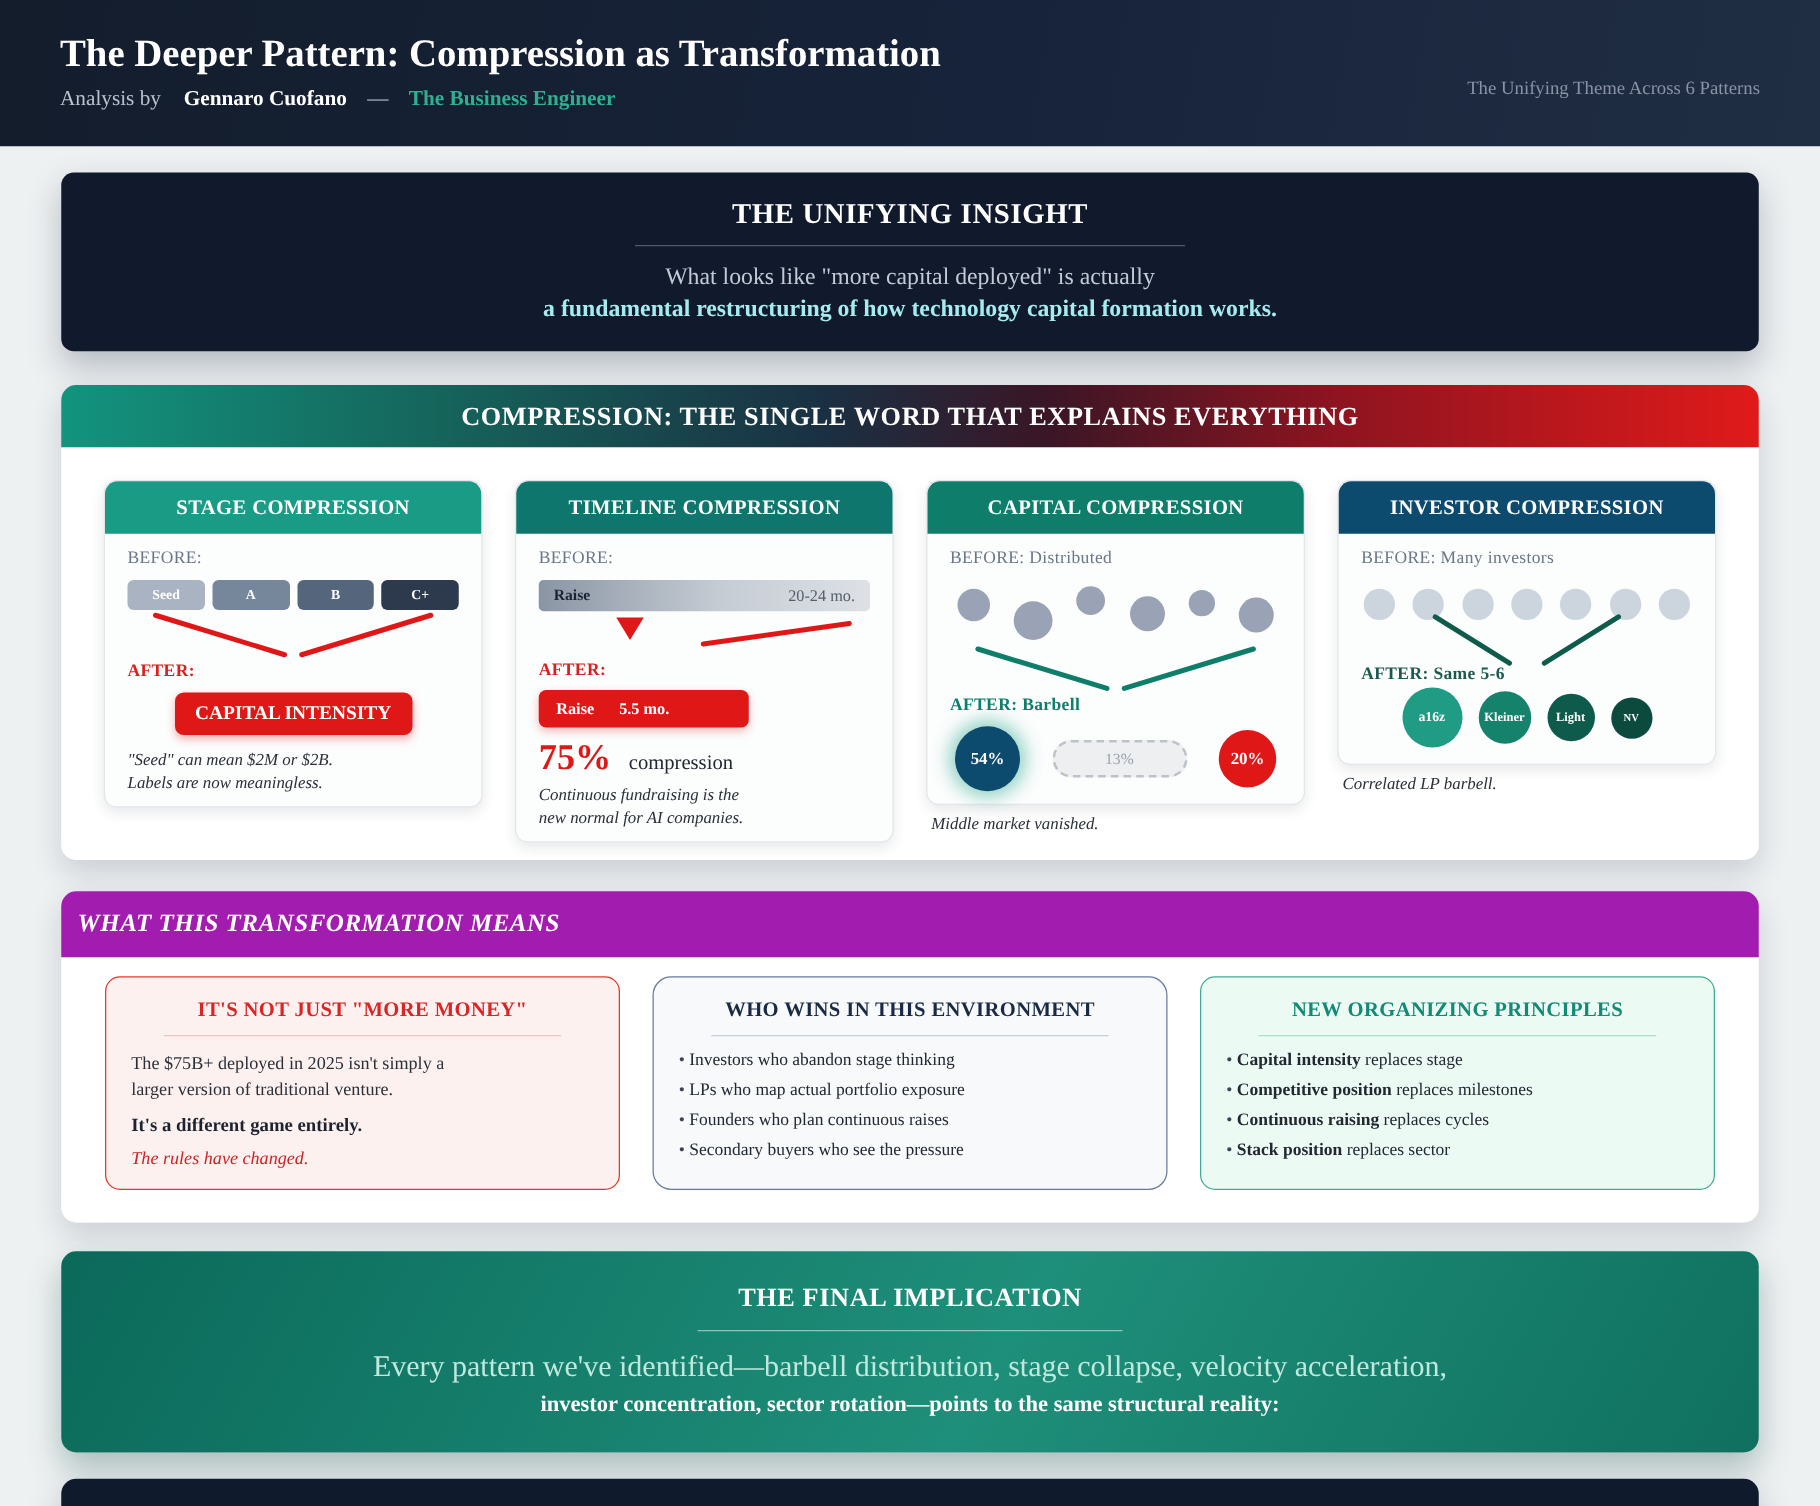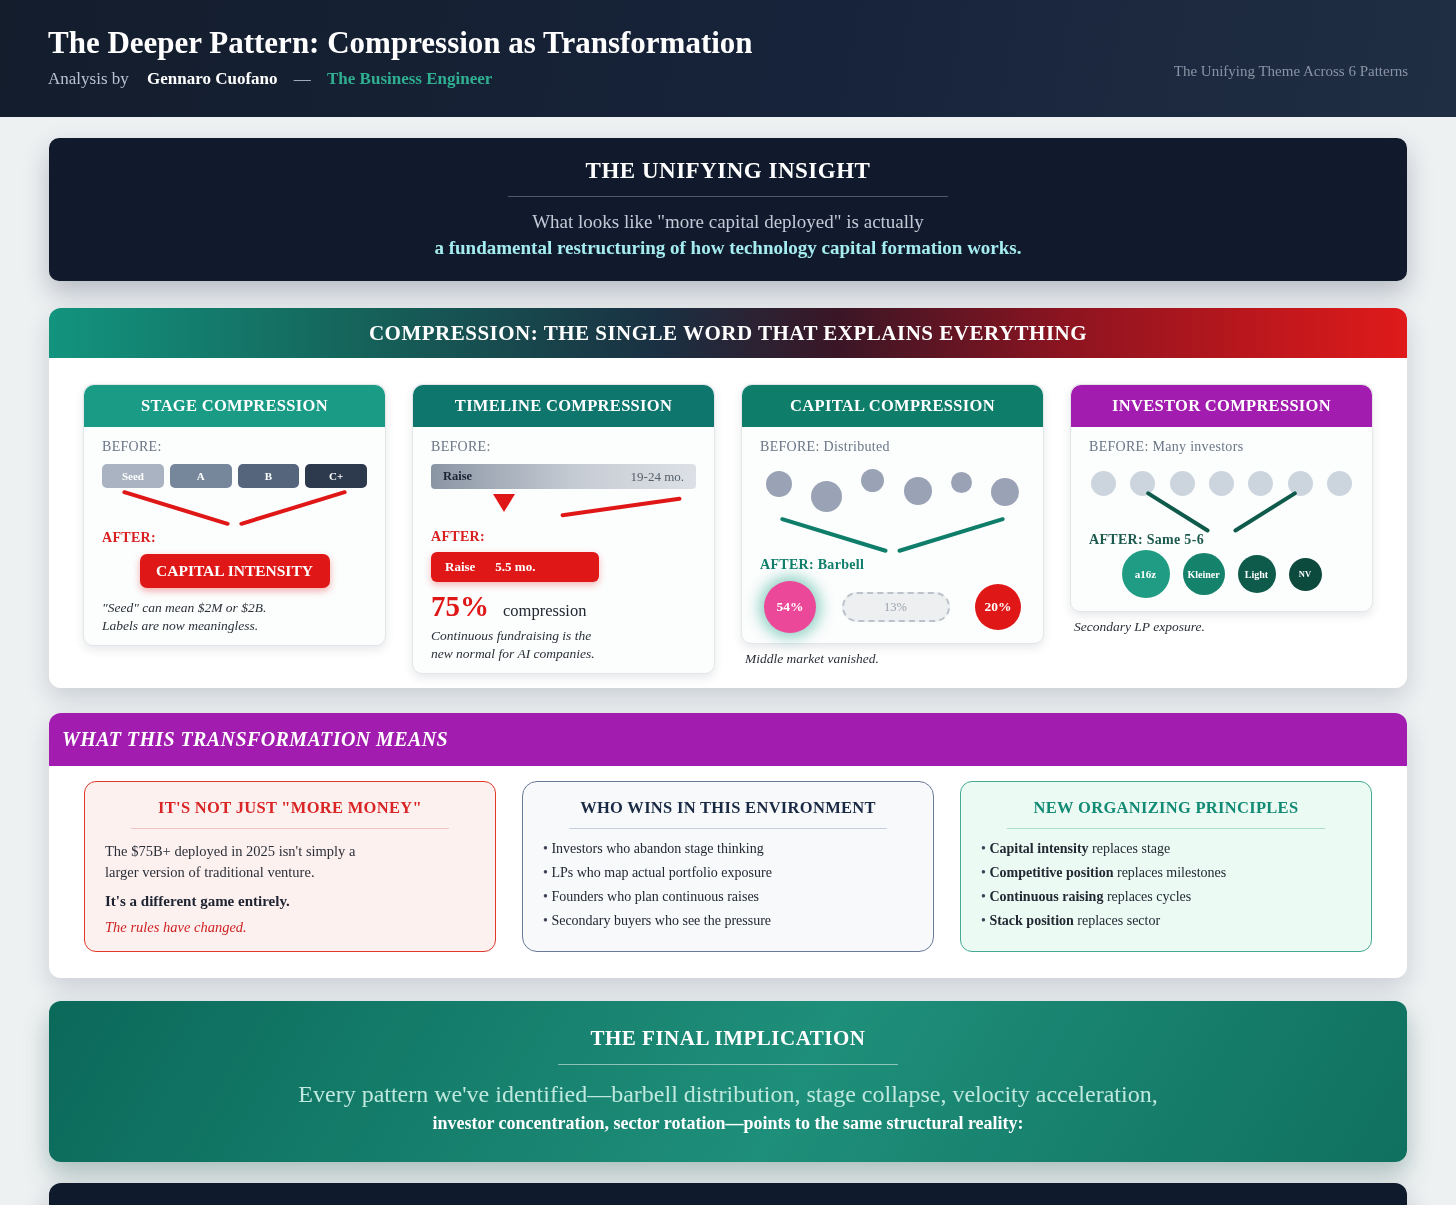--- a/index.html
+++ b/index.html
@@ -63,21 +63,21 @@
     min-height:228px; overflow:visible;
   }
   .ccard-header {
     height:42px; border-radius:10px 10px 0 0;
     display:flex; align-items:center; justify-content:center;
     color:#ffffff; font-size:16.5px; font-weight:bold; letter-spacing:0.3px;
   }
   .hdr-teal   { background:#1a9b86; }
   .hdr-red    { background:#0f766e; }
   .hdr-dkteal { background:#0e7e6a; }
-  .hdr-forest { background:#a21caf; }
+  .hdr-forest { background:#0c4a6e; }
   .ccard-body { padding:12px 18px 10px; position:relative; }
   .lbl { font-size:14px; letter-spacing:0.3px; }
   .lbl-gray { color:#6b7687; }
   .lbl-red  { color:#d92020; font-weight:bold; }
   .lbl-teal { color:#0e7e6a; font-weight:bold; }
   .lbl-forest { color:#1d5a4e; font-weight:bold; }
 
   
   .stage-pills { display:flex; gap:6px; margin-top:9px; }
   .pill {
@@ -131,21 +131,21 @@
   .tl-caption { margin-top:4px; }
 
   
   .dots-row { display:flex; align-items:flex-start; margin-top:14px; padding:0 6px; justify-content:space-between; height:46px; }
   .dot { border-radius:50%; background:#9aa3b5; display:inline-block; }
   .barbell { display:flex; align-items:center; justify-content:space-between; margin-top:8px; padding:0 4px; }
   .bb-circle {
     border-radius:50%; color:#ffffff; font-weight:bold; font-size:13.5px;
     display:flex; align-items:center; justify-content:center;
   }
-  .bb-teal { width:52px; height:52px; background:#ec4899; box-shadow:0 0 14px 5px rgba(22,160,133,0.45); }
+  .bb-teal { width:52px; height:52px; background:#0c4a6e; box-shadow:0 0 14px 5px rgba(22,160,133,0.45); }
   .bb-red  { width:46px; height:46px; background:#e01717; }
   .bb-pill {
     width:108px; height:30px; border:2px dashed #bcc2ca; border-radius:15px; background:#edeff1;
     color:#9aa2ad; font-size:12.5px; display:flex; align-items:center; justify-content:center;
   }
 
   
   .idots-row { display:flex; justify-content:space-between; margin-top:16px; padding:0 2px; }
   .idot { width:25px; height:25px; border-radius:50%; background:#ccd5de; }
   .ilines { position:relative; height:36px; }
@@ -269,21 +269,21 @@
           </div>
         </div>
 
         <div class="ccol">
           <div class="ccard">
             <div class="ccard-header hdr-red">TIMELINE COMPRESSION</div>
             <div class="ccard-body">
               <div class="lbl lbl-gray">BEFORE:</div>
               <div class="tl-bar">
                 <span class="tl-bar-left">Raise</span>
-                <span class="tl-bar-right">19-24 mo.</span>
+                <span class="tl-bar-right">20-24 mo.</span>
               </div>
               <div class="tl-arrows">
                 <span class="tl-tri"></span>
                 <span class="tl-line"></span>
               </div>
               <div class="lbl lbl-red">AFTER:</div>
               <div class="tl-after-bar">
                 <span>Raise</span>
                 <span>5.5 mo.</span>
               </div>
@@ -347,21 +347,21 @@
                 </div>
               <div class="lbl lbl-forest">AFTER: Same 5-6</div>
               <div class="inv-row">
                 <span class="inv-circle inv-0">a16z</span>
                 <span class="inv-circle inv-1">Kleiner</span>
                 <span class="inv-circle inv-2">Light</span>
                 <span class="inv-circle inv-3">NV</span>
               </div>
             </div>
           </div>
-          <div class="caption-out">Secondary LP exposure.</div>
+          <div class="caption-out">Correlated LP barbell.</div>
         </div>
 
       </div>
     </div>
   </section>
 
   <section class="transformation">
     <div class="transformation-header">
       <div class="transformation-title">WHAT THIS TRANSFORMATION MEANS</div>
     </div>

